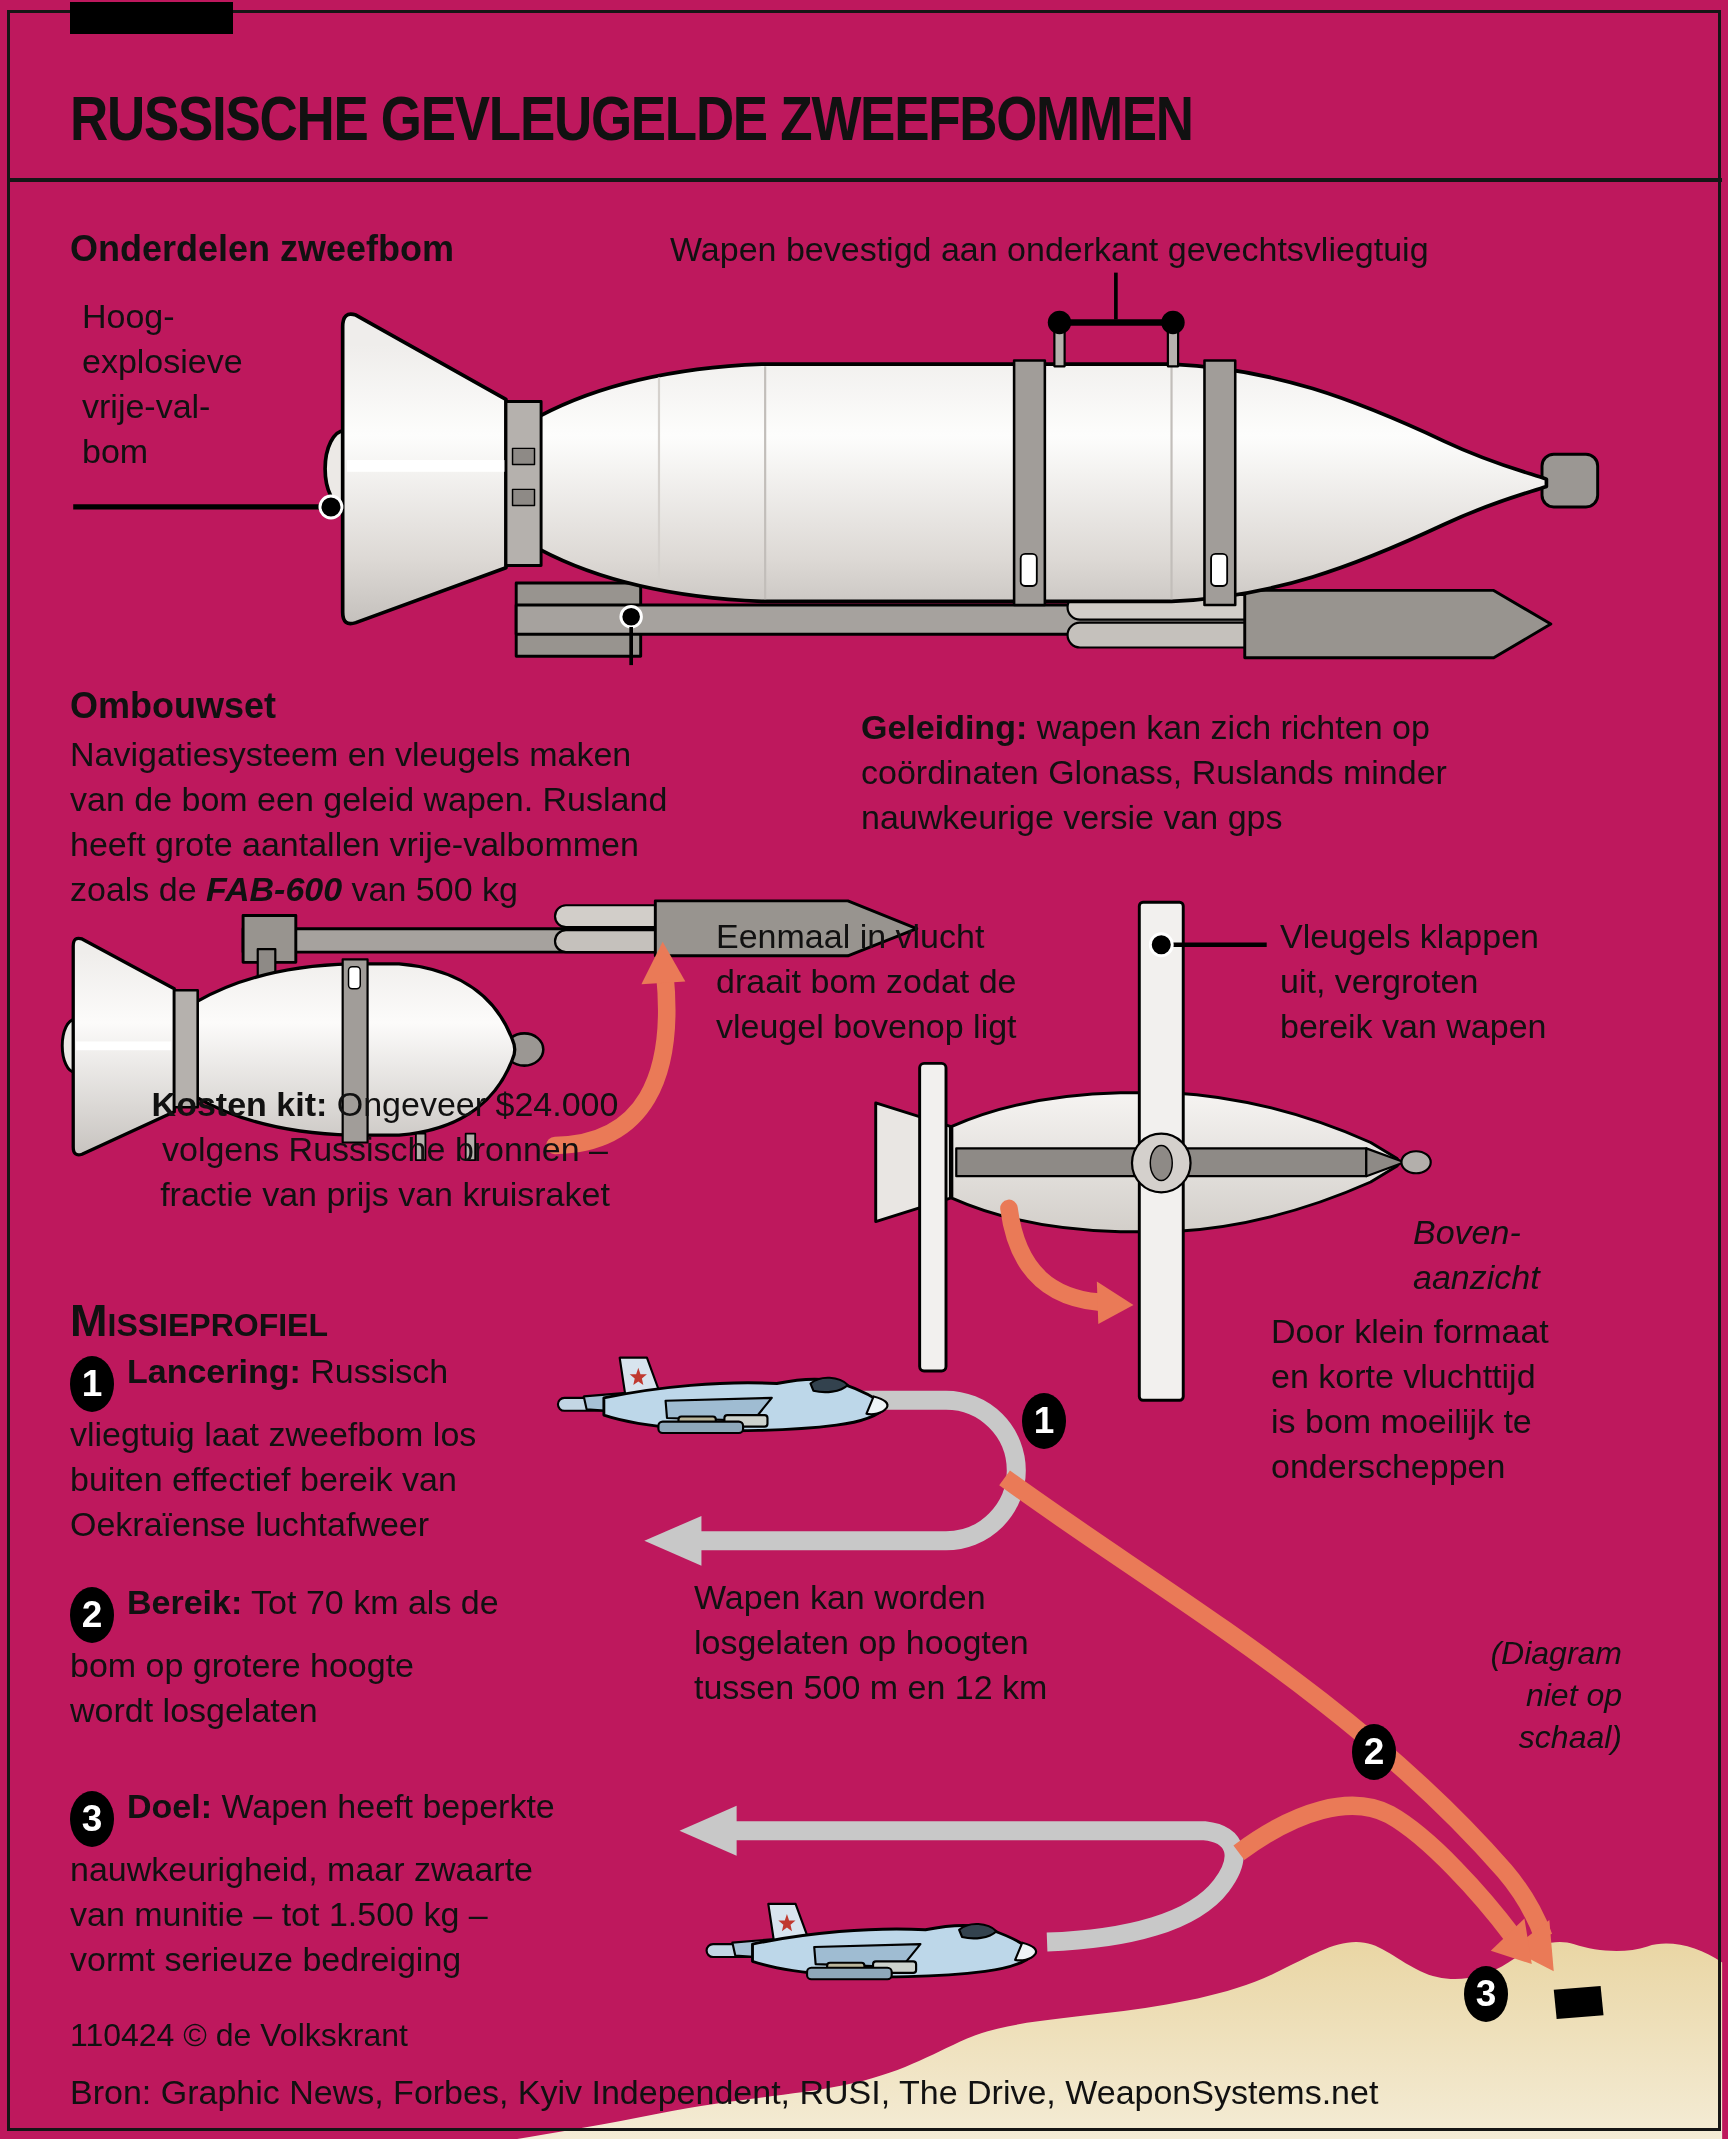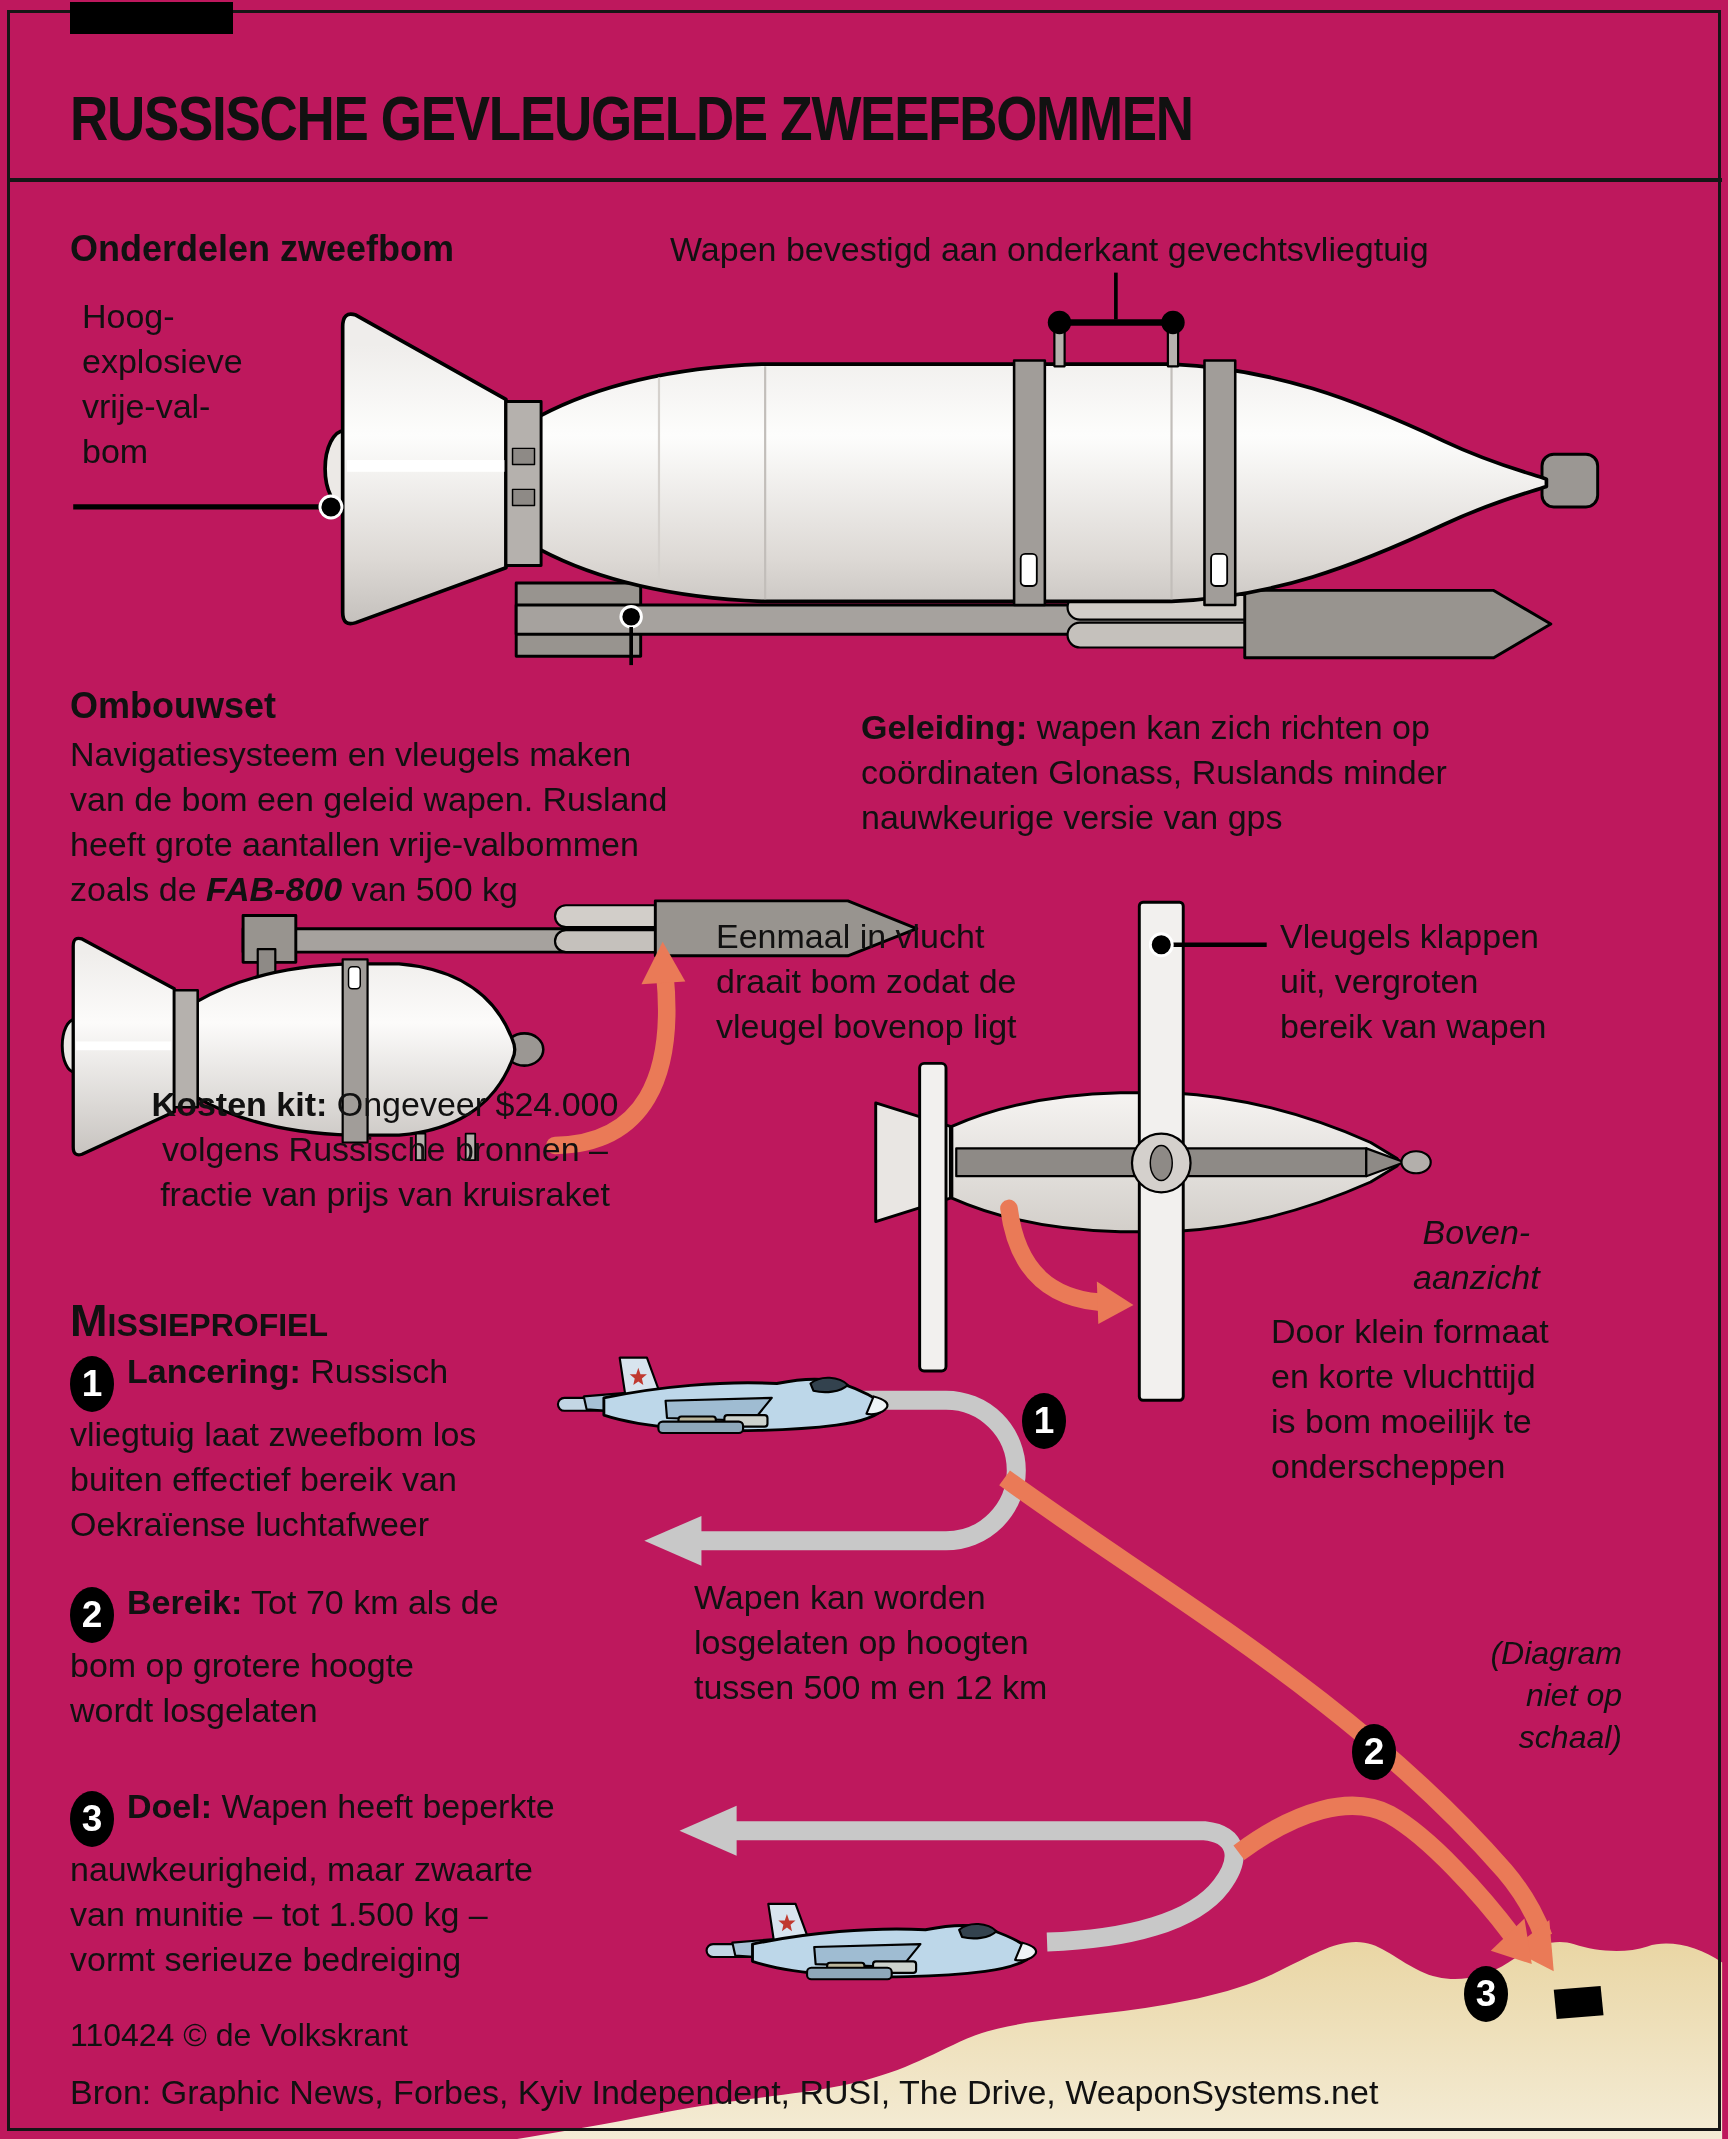--- a/index.html
+++ b/index.html
@@ -6,21 +6,21 @@
   #canvas{position:relative;width:1728px;height:2140px;background:#be185d;overflow:hidden;
           font-family:"Liberation Sans",sans-serif;color:#111;}
   .frame{position:absolute;left:7.3px;top:10.3px;width:1708px;height:2115px;border:3.7px solid #161616;}
   .toptab{position:absolute;left:70px;top:1.5px;width:163px;height:32px;background:#000;}
   .titlerule{position:absolute;left:7.3px;top:178px;width:1715px;height:3.7px;background:#161616;}
   .title{position:absolute;left:70px;top:82px;font-size:63px;font-weight:700;letter-spacing:-1.5px;
          transform:scaleX(0.84);transform-origin:left top;white-space:nowrap;}
   .t{position:absolute;font-size:34px;line-height:45px;white-space:pre-line;}
   .b{font-weight:700;}
   .bi{font-weight:700;font-style:italic;}
-  .it{font-style:italic;text-align:center;}
+  .it{font-style:italic;}
   .h{font-weight:700;font-size:36px;}
   .small{font-size:32px;}
   .right{text-align:right;}
   .mission-h{position:absolute;font-variant:small-caps;font-weight:700;font-size:45px;letter-spacing:0px;}
   .badge{display:inline-flex;width:44px;height:56px;border-radius:50%;background:#000;color:#fff;
          align-items:center;justify-content:center;font-weight:700;font-size:37px;}
   .badge.inline{vertical-align:-13px;margin-right:13px;}
   .badge.abs{position:absolute;}
   svg.layer{position:absolute;left:0;top:0;}
   .t, .mission-h, .title {z-index:3;}
@@ -210,21 +210,21 @@
   <div class="t" style="left:670px;top:227px;width:1040px;">Wapen bevestigd aan onderkant gevechtsvliegtuig</div>
   <div class="t" style="left:82px;top:294px;">Hoog-
 explosieve
 vrije-val-
 bom</div>
 
   <div class="t h" style="left:70px;top:683px;">Ombouwset</div>
   <div class="t" style="left:70px;top:732px;width:850px;"><span>Navigatiesysteem en vleugels maken
 van de bom een geleid wapen. Rusland
 heeft grote aantallen vrije-valbommen
-zoals de </span><span class="bi">FAB-800</span><span> van 500 kg</span></div>
+zoals de </span><span class="bi">FAB-600</span><span> van 500 kg</span></div>
 
   <div class="t" style="left:861px;top:705px;width:879px;"><span class="b">Geleiding:</span><span> wapen kan zich richten op
 coördinaten Glonass, Ruslands minder
 nauwkeurige versie van gps</span></div>
 
   <div class="t" style="left:716px;top:914px;">Eenmaal in vlucht
 draait bom zodat de
 vleugel bovenop ligt</div>
   <div class="t" style="left:1280px;top:914px;">Vleugels klappen
 uit, vergroten

